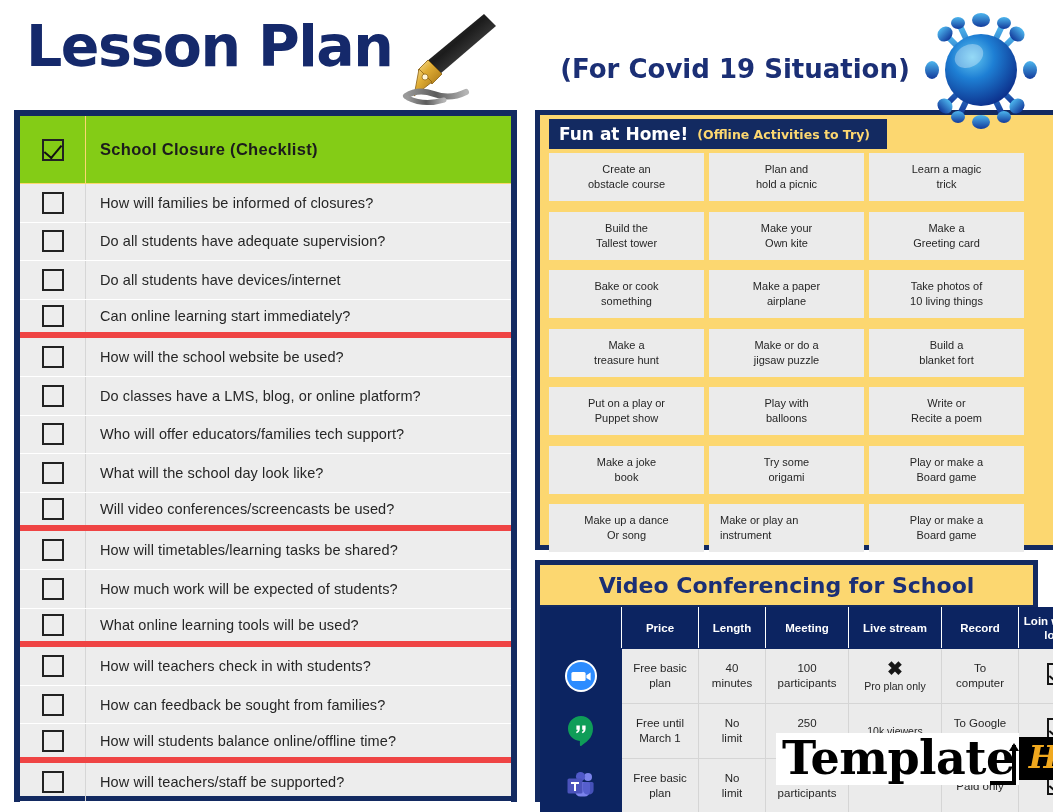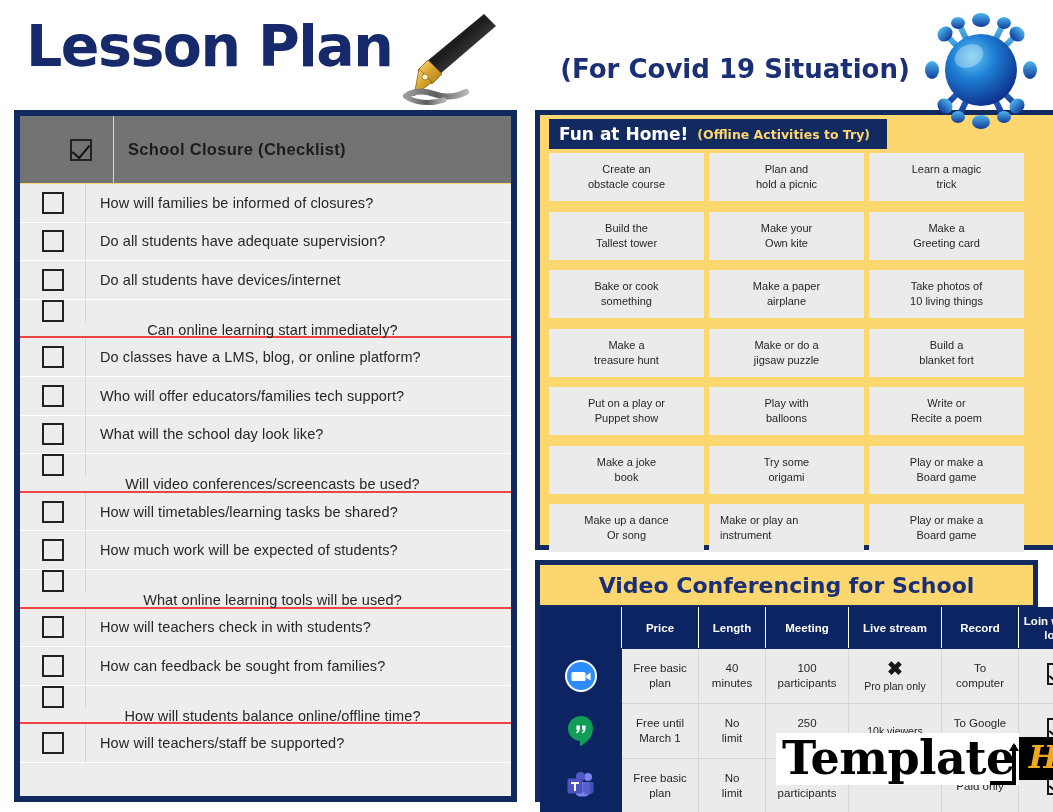--- a/index.html
+++ b/index.html
@@ -66,28 +66,26 @@
     background: #ededed;
   }
   .cl-row {
     display: flex;
     align-items: center;
     height: 38.6px;
     border-bottom: 1px solid #ffffff;
     box-sizing: border-box;
   }
   .cl-row.header-row {
-    background: #737373;
+    background: #84cc16;
     height: 68px;
     border-bottom: 1px solid #fcd770;
-    padding-left: 28px;
   }
   .cl-row.group-end {
-    border-bottom: 2px solid #ef4444;
-    flex-direction: column;
+    border-bottom: 6px solid #ef4444;
   }
   .cl-box-cell {
     width: 66px;
     min-width: 66px;
     display: flex;
     align-items: center;
     justify-content: center;
     align-self: stretch;
     border-right: 1px solid #d6d6d6;
     box-sizing: border-box;
@@ -432,20 +430,26 @@
       <div class="cl-row group-end">
         <div class="cl-box-cell">
           <span class="checkbox"></span>
         </div>
         <div class="cl-label">Can online learning start immediately?</div>
       </div>
       <div class="cl-row">
         <div class="cl-box-cell">
           <span class="checkbox"></span>
         </div>
+        <div class="cl-label">How will the school  website  be used?</div>
+      </div>
+      <div class="cl-row">
+        <div class="cl-box-cell">
+          <span class="checkbox"></span>
+        </div>
         <div class="cl-label">Do classes have a LMS, blog, or online platform?</div>
       </div>
       <div class="cl-row">
         <div class="cl-box-cell">
           <span class="checkbox"></span>
         </div>
         <div class="cl-label">Who will offer educators/families tech  support?</div>
       </div>
       <div class="cl-row">
         <div class="cl-box-cell">

